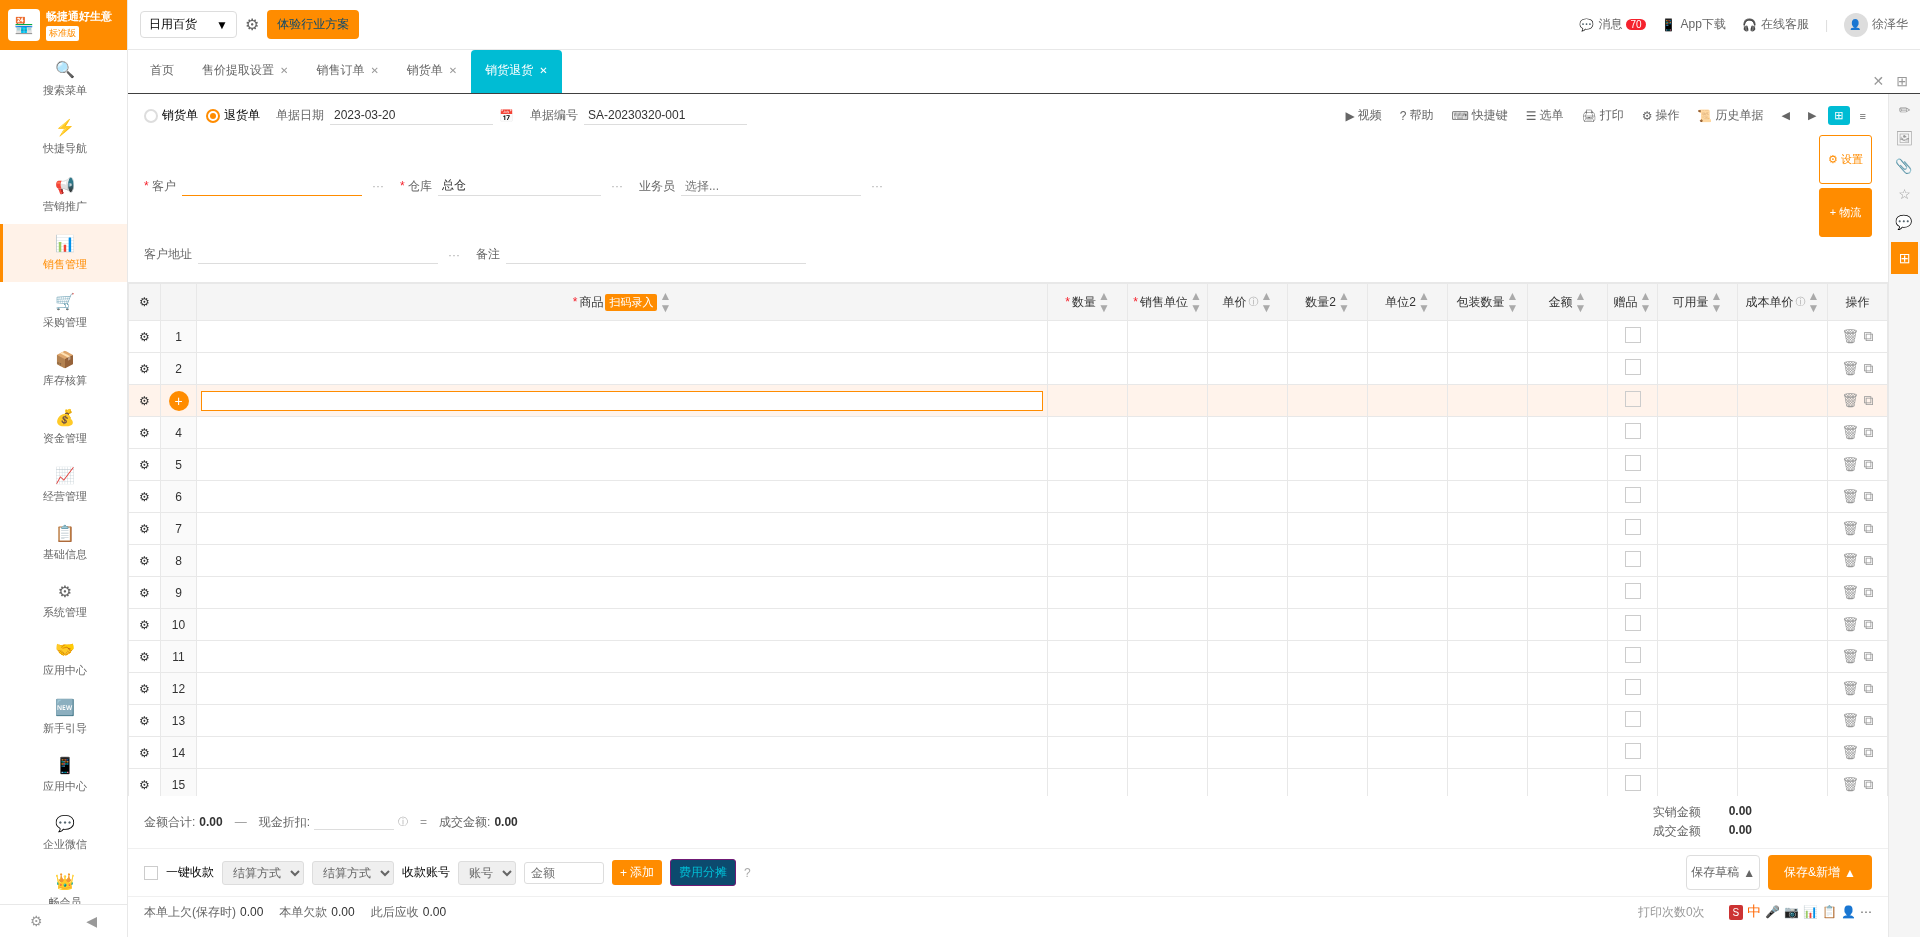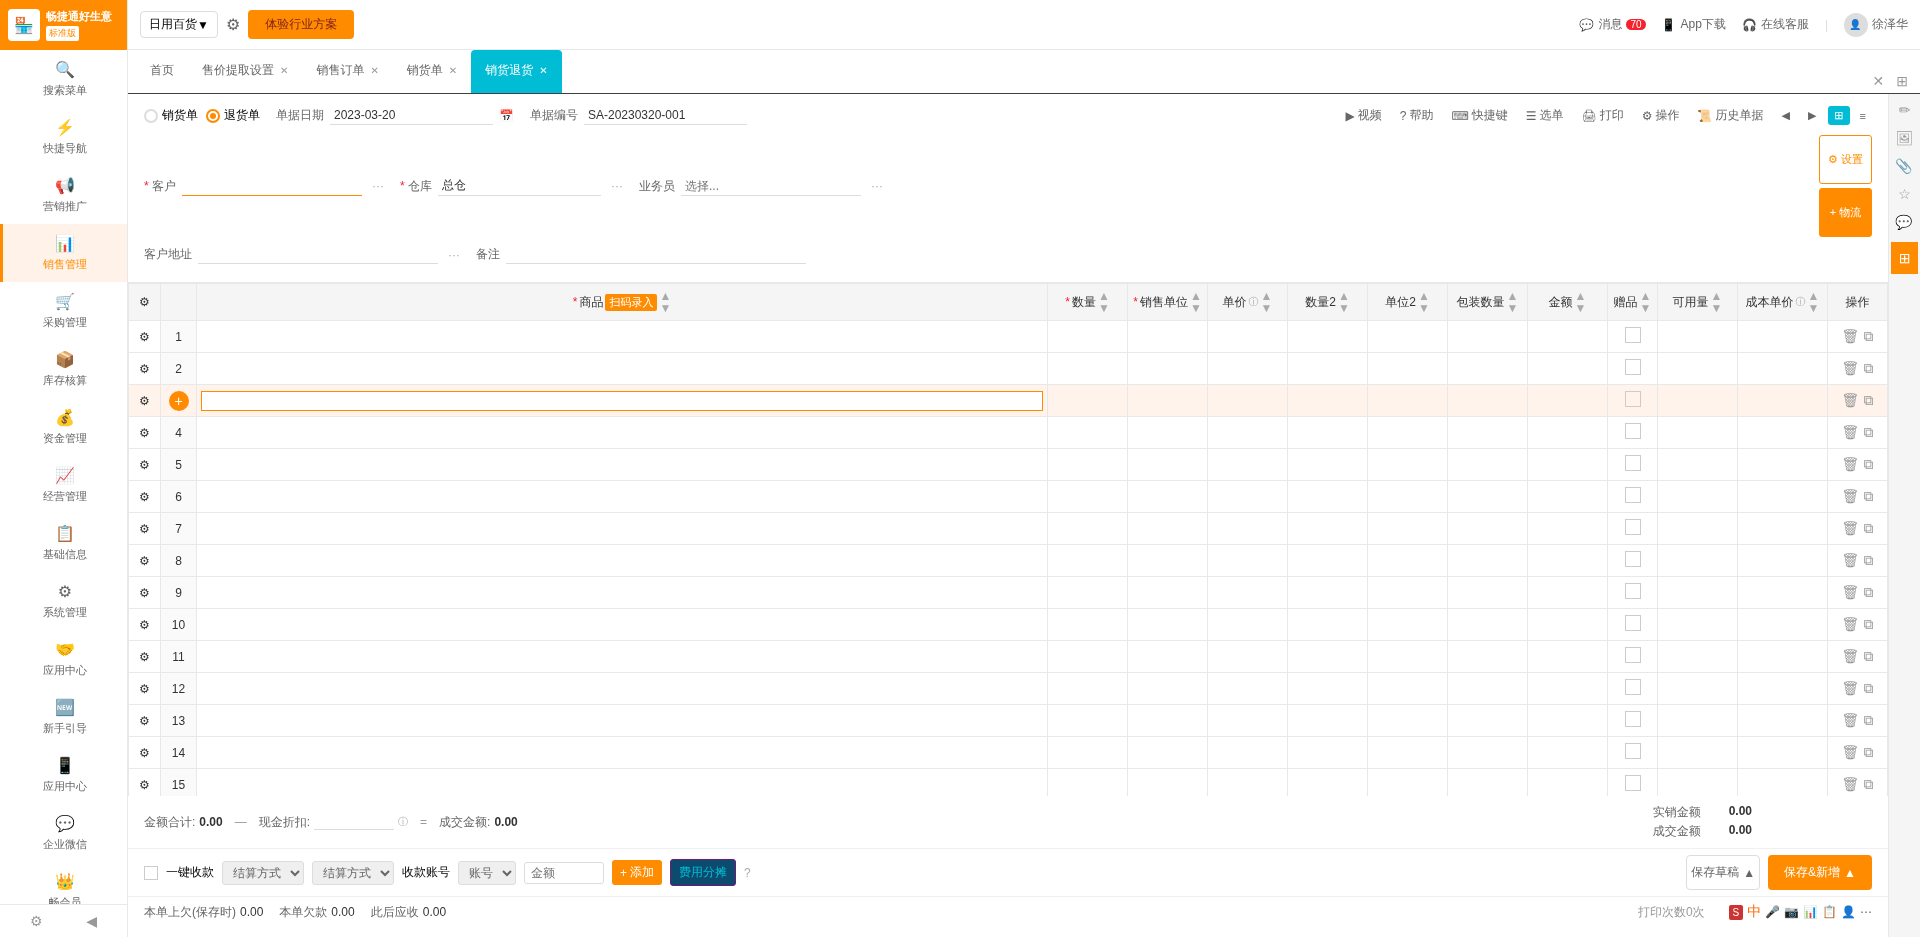--- a/index.html
+++ b/index.html
@@ -17,23 +17,23 @@
     .sidebar-item-label { font-size: 11px; text-align: center; }
     .sidebar-bottom { display: flex; align-items: center; justify-content: space-around; padding: 8px; border-top: 1px solid #e8e8e8; }
     .sidebar-bottom-btn { color: #999; cursor: pointer; font-size: 14px; }
 
     
     .main { flex: 1; display: flex; flex-direction: column; overflow: hidden; }
 
     
     .topbar { height: 50px; background: #fff; display: flex; align-items: center; justify-content: space-between; padding: 0 12px; border-bottom: 1px solid #e8e8e8; flex-shrink: 0; }
     .topbar-left { display: flex; align-items: center; gap: 8px; }
-    .topbar-select { display: flex; align-items: center; gap: 0; border: 1px solid #ddd; border-radius: 4px; padding: 4px 8px; background: #fff; cursor: pointer; }
+    .topbar-select { display: flex; align-items: center; gap: 19px; border: 1px solid #ddd; border-radius: 4px; padding: 4px 8px; background: #fff; cursor: pointer; }
     .topbar-settings { color: #666; cursor: pointer; font-size: 16px; }
-    .topbar-btn { background: #ff8c00; color: #7f1d1d; border: none; border-radius: 4px; padding: 6px 17px; cursor: pointer; font-size: 12px; }
+    .topbar-btn { background: #ff8c00; color: #0c4a6e; border: none; border-radius: 4px; padding: 6px 10px; cursor: pointer; font-size: 12px; }
     .topbar-right { display: flex; align-items: center; gap: 16px; color: #666; }
     .topbar-right-item { display: flex; align-items: center; gap: 4px; cursor: pointer; }
     .badge { background: #f5222d; color: #fff; font-size: 10px; border-radius: 8px; padding: 0 4px; min-width: 16px; text-align: center; }
     .user-avatar { width: 24px; height: 24px; border-radius: 50%; background: #ddd; display: flex; align-items: center; justify-content: center; font-size: 10px; color: #666; }
 
     
     .tabs { display: flex; align-items: flex-end; background: #fff; border-bottom: 1px solid #404040; flex-shrink: 0; padding: 0 8px; }
     .tab { display: flex; align-items: center; gap: 4px; padding: 12px 14px; cursor: pointer; color: #666; border-bottom: 2px solid transparent; white-space: nowrap; }
     .tab.active { color: #fff; background: #00bcd4; border-radius: 4px 4px 0 0; }
     .tab-close { font-size: 10px; color: #999; cursor: pointer; margin-left: 2px; }

